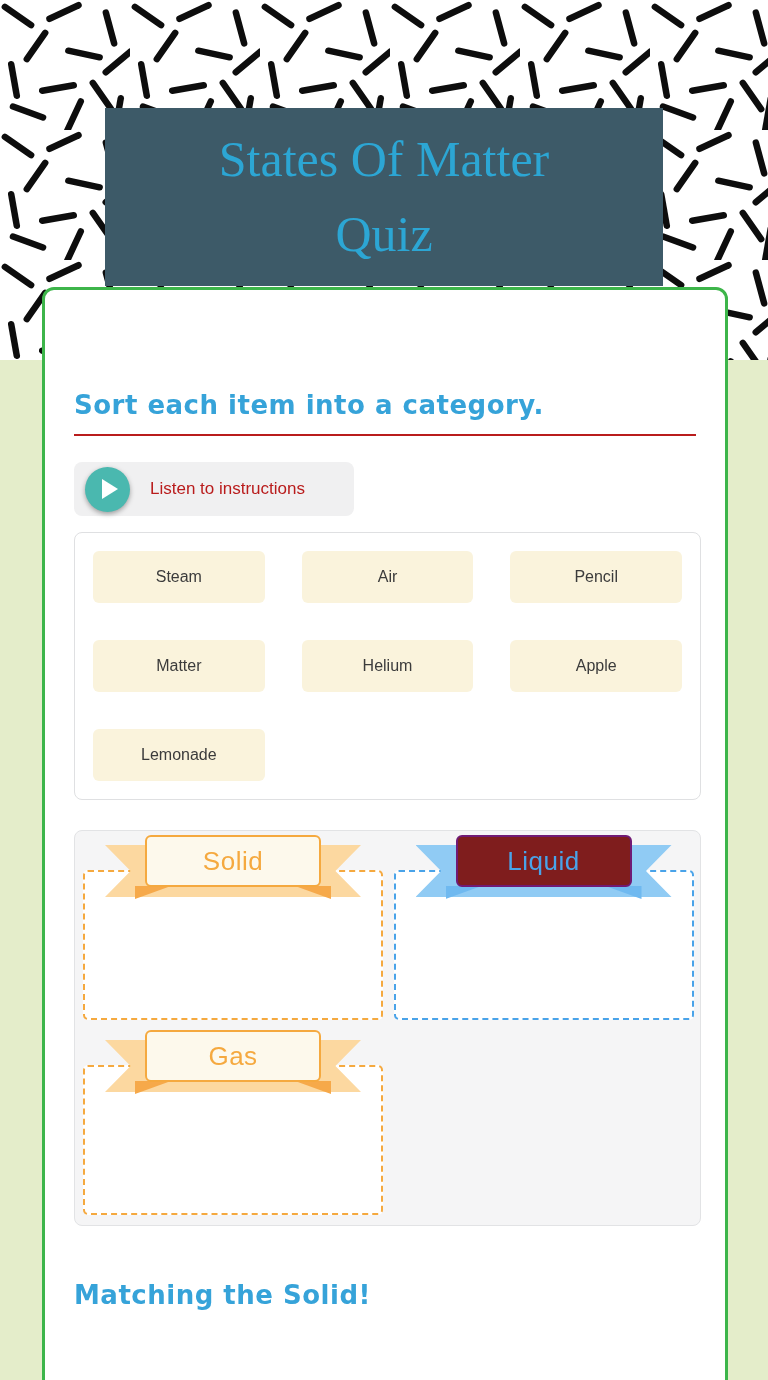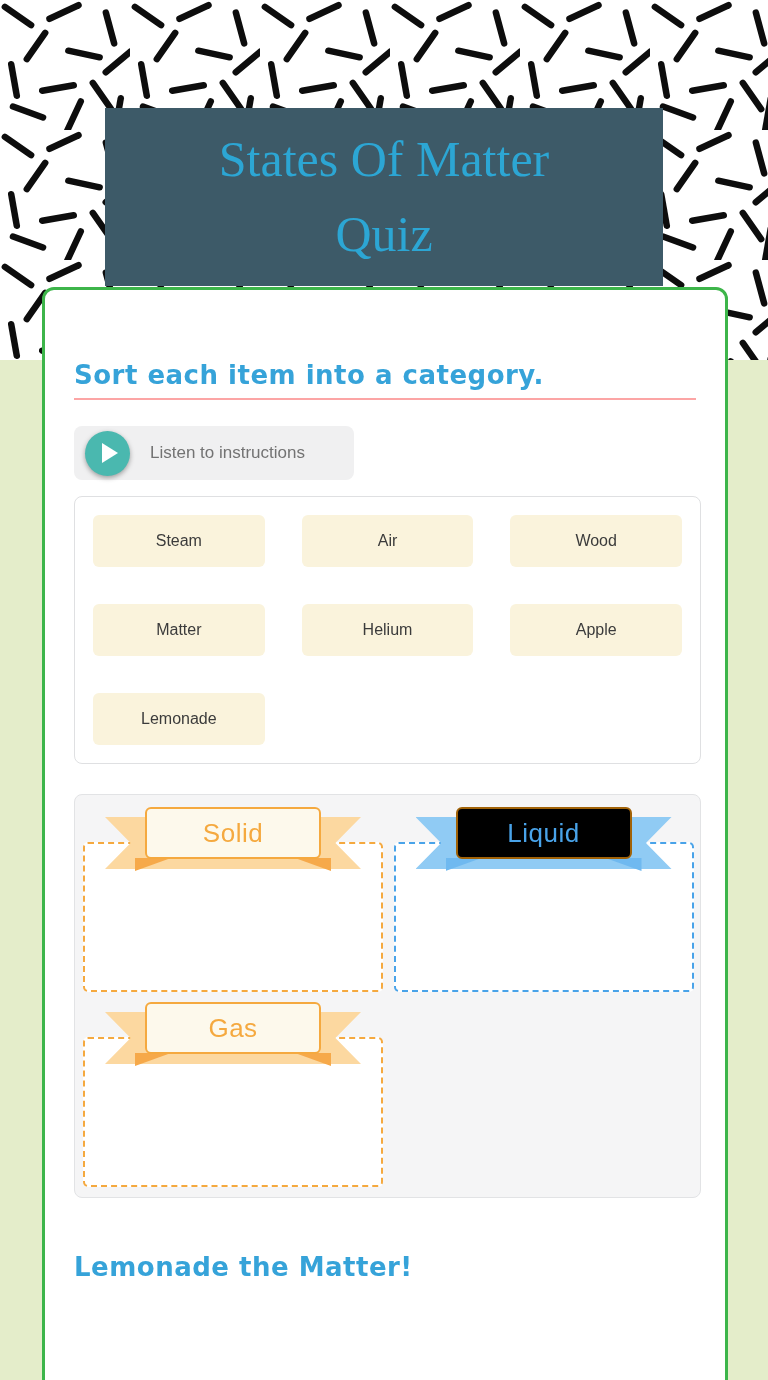--- a/index.html
+++ b/index.html
@@ -25,55 +25,55 @@
   .worksheet {
     position:absolute; top:287px; left:42px; width:686px; height:1160px;
     background:#ffffff; border:3px solid #3db54a; border-radius:12px;
     padding:0 29px;
   }
 
   .hw-heading {
     font-family:cursive, "DejaVu Sans", sans-serif;
     color:#36a3d9; font-size:26px; font-weight:700; letter-spacing:0.5px;
   }
-  .heading-block { margin-top:70px; padding-bottom:8px; border-bottom:2px solid #fca5a5; }
+  .heading-block { margin-top:100px; padding-bottom:14px; border-bottom:2px solid #b91c1c; }
 
   
   .listen-btn {
     margin-top:26px; width:280px; height:54px; background:#f0f0f1; border:none;
     border-radius:8px; display:flex; align-items:center; gap:20px; padding-left:11px;
     cursor:pointer;
   }
   .play-circle {
     width:45px; height:45px; border-radius:50%; background:#4ab8af;
     display:flex; align-items:center; justify-content:center;
     box-shadow:0 2px 5px rgba(0,0,0,0.35);
   }
   .play-tri {
     width:0; height:0; border-top:10px solid transparent; border-bottom:10px solid transparent;
     border-left:16px solid #ffffff; margin-left:5px;
   }
-  .listen-label { color:#737373; font-size:17px; font-weight:500; }
+  .listen-label { color:#b91c1c; font-size:17px; font-weight:500; }
 
   
   .items-card {
     margin-top:16px; width:627px; background:#ffffff;
     border:1px solid #dfe0e2; border-radius:8px; padding:18px;
     display:grid; grid-template-columns:1fr 1fr 1fr; column-gap:12px; row-gap:13px;gap:37px;
   }
   .item {
     height:52px; background:#faf3dc; border-radius:6px;
     display:flex; align-items:center; justify-content:center;
     font-size:16px; font-weight:500; color:#3b3b3b; cursor:grab;
   }
 
   
   .zones-card {
     margin-top:30px; width:627px; background:#f5f5f6;
-    border:1px solid #e2e3e5; border-radius:8px; padding:12px 8px 10px;
+    border:1px solid #e2e3e5; border-radius:8px; padding:4px 8px 10px;
   }
   .zone-row { display:flex; gap:12px; }
   .zone-row + .zone-row { margin-top:10px; }
   .zone { position:relative; width:300px; height:185px; }
 
   .dropbox {
     position:absolute; left:0; top:35px; width:300px; height:150px;
     background:#ffffff; border-radius:5px;
   }
   .zone.orange .dropbox { border:2px dashed #f5a93f; }
@@ -91,21 +91,21 @@
   .ribbon .fold-l { left:30px;  clip-path:polygon(0 0, 100% 0, 0 100%); }
   .ribbon .fold-r { right:30px; clip-path:polygon(0 0, 100% 0, 100% 100%); }
   .zone.orange .fold { background:#f6a94a; }
   .zone.blue   .fold { background:#6fb9f0; }
   .ribbon .rbanner {
     position:absolute; left:40px; right:40px; top:0; height:52px;
     border-radius:6px; display:flex; align-items:center; justify-content:center;
     font-size:26px; letter-spacing:0.5px;
   }
   .zone.orange .rbanner { background:#fdf9ec; border:2px solid #f5a93f; color:#f5a93f; }
-  .zone.blue   .rbanner { background:#000000; border:2px solid #a16207; color:#49a3e9; }
+  .zone.blue   .rbanner { background:#7f1d1d; border:2px solid #701a75; color:#49a3e9; }
 
   .matching-heading { margin-top:54px; }
 </style>
 </head>
 <body>
 
 <div class="page">
 
   <div class="pattern-strip">
     <svg width="768" height="360" xmlns="http://www.w3.org/2000/svg">
@@ -145,21 +145,21 @@
     <button class="listen-btn">
       <span class="play-circle">
         <span class="play-tri"></span>
       </span>
       <span class="listen-label">Listen to instructions</span>
     </button>
 
     <div class="items-card">
       <div class="item">Steam</div>
       <div class="item">Air</div>
-      <div class="item">Wood</div>
+      <div class="item">Pencil</div>
       <div class="item">Matter</div>
       <div class="item">Helium</div>
       <div class="item">Apple</div>
       <div class="item">Lemonade</div>
     </div>
 
     <div class="zones-card">
       <div class="zone-row">
 
         <div class="zone orange">
@@ -192,17 +192,17 @@
             <div class="fold fold-l"></div>
             <div class="fold fold-r"></div>
             <div class="rbanner">Gas</div>
           </div>
         </div>
 
       </div>
     </div>
 
     <div class="matching-heading">
-      <div class="hw-heading">Lemonade the Matter!</div>
+      <div class="hw-heading">Matching the Solid!</div>
     </div>
 
   </div>
 </div>
 
 </body></html>

